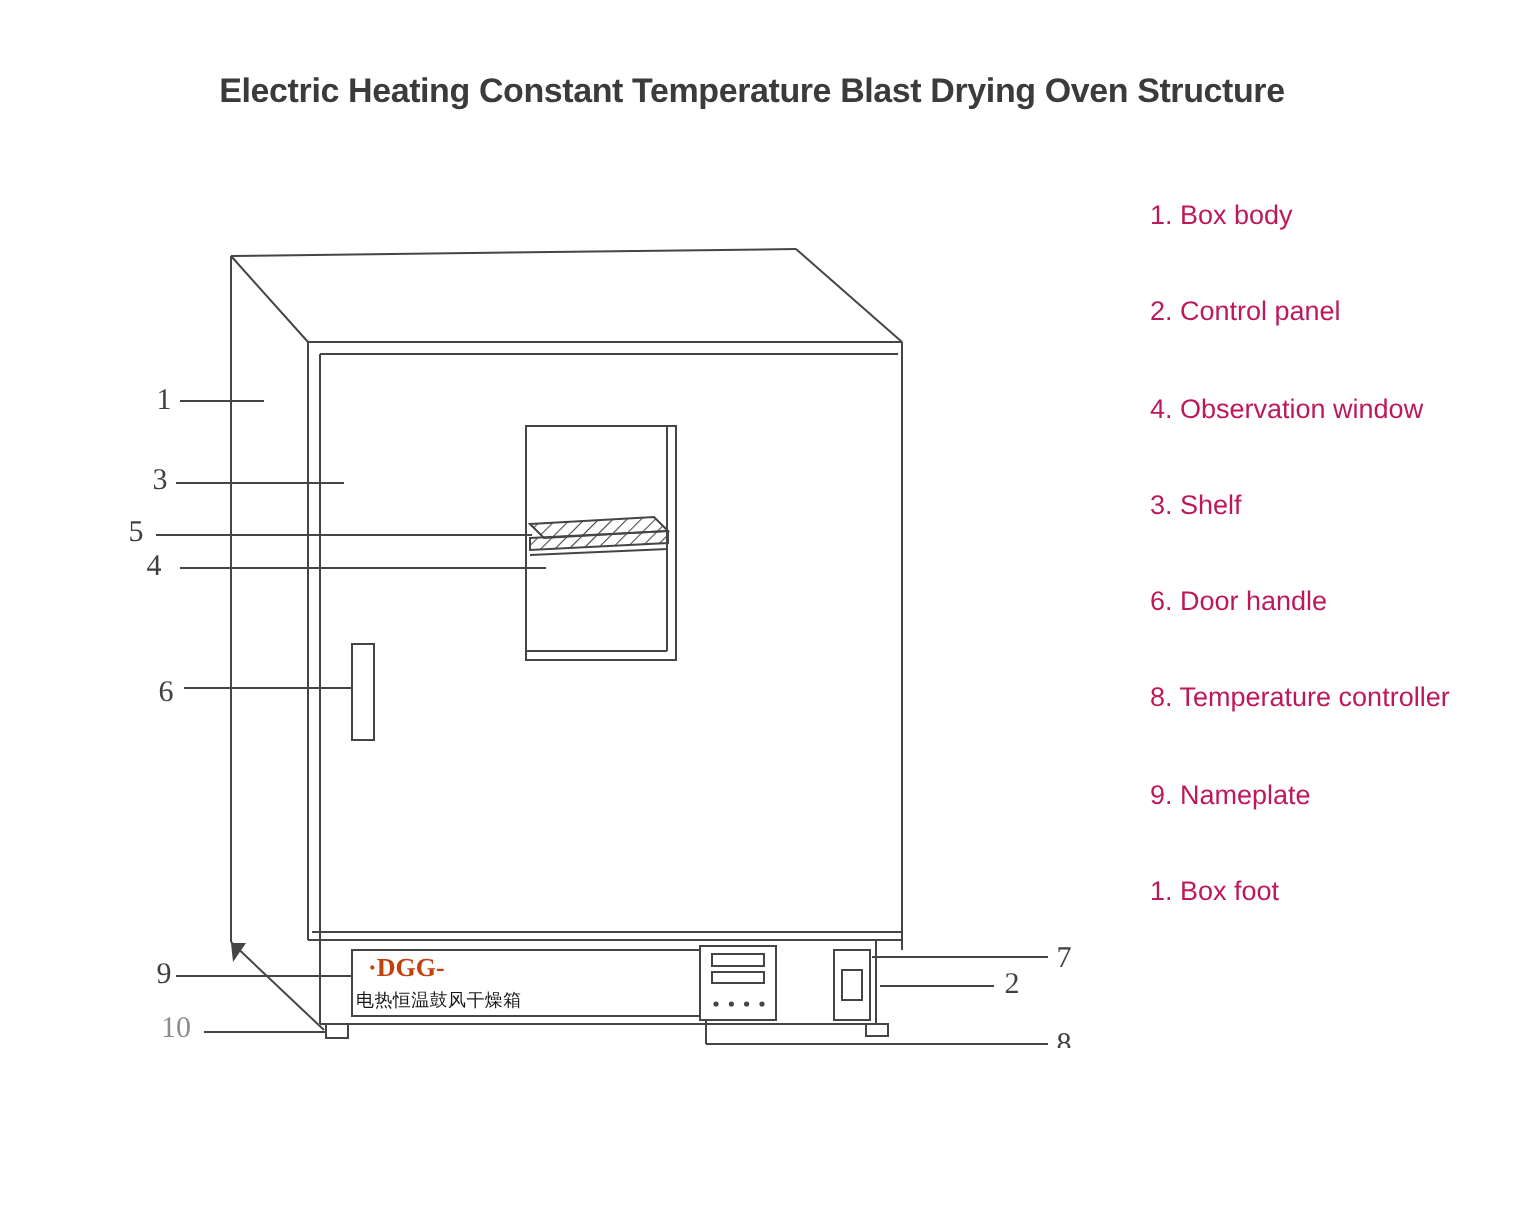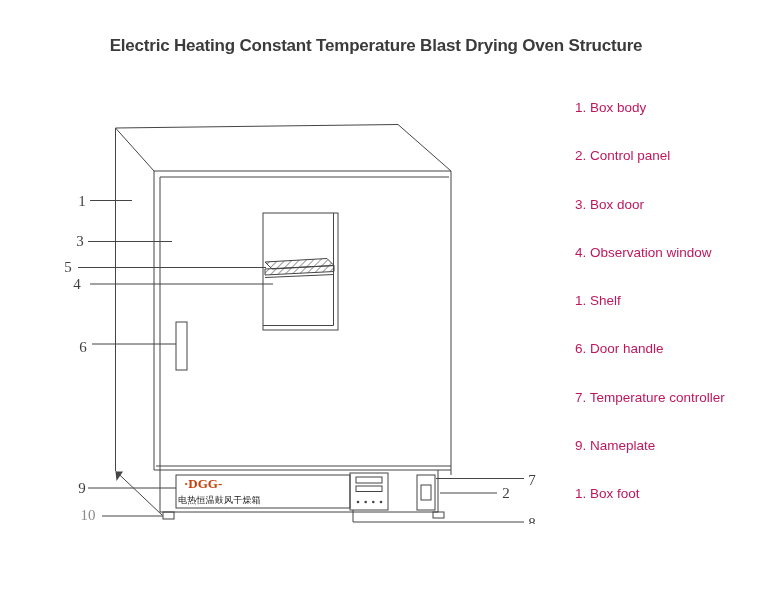--- a/index.html
+++ b/index.html
@@ -116,22 +116,21 @@
   <span class="callout" style="left:532px;top:480px">7</span>
   <span class="callout" style="left:506px;top:493px">2</span>
   <span class="callout" style="left:532px;top:523px">8</span>
 
   <div class="np-model">·DGG-</div>
   <div class="np-cn">电热恒温鼓风干燥箱</div>
 
   <div class="legend">
     <div class="legend-item">1. Box body</div>
     <div class="legend-item">2. Control panel</div>
-    <div class="legend-item">3. Box door</div>
     <div class="legend-item">4. Observation window</div>
-    <div class="legend-item">1. Shelf</div>
+    <div class="legend-item">3. Shelf</div>
     <div class="legend-item">6. Door handle</div>
-    <div class="legend-item">7. Temperature controller</div>
+    <div class="legend-item">8. Temperature controller</div>
     <div class="legend-item">9. Nameplate</div>
     <div class="legend-item">1. Box foot</div>
   </div>
 
 </div>
 
 </body></html>

